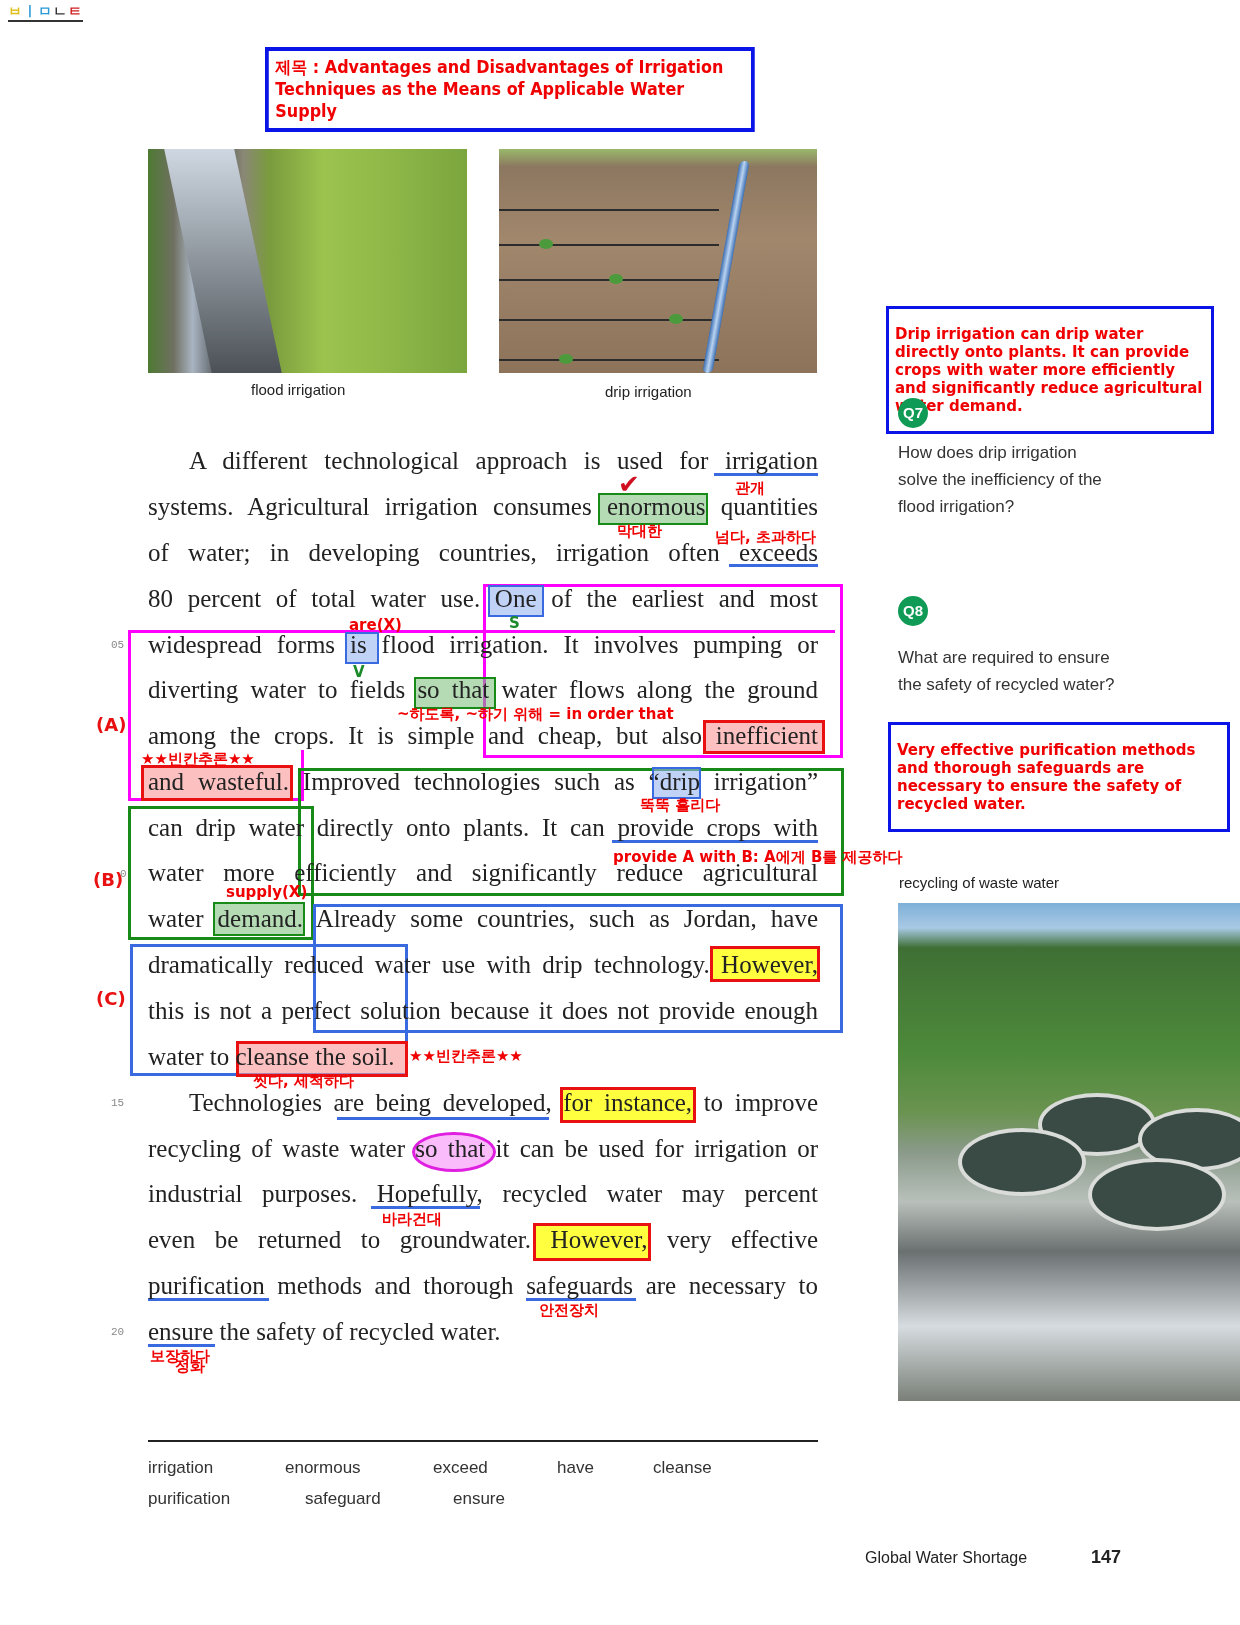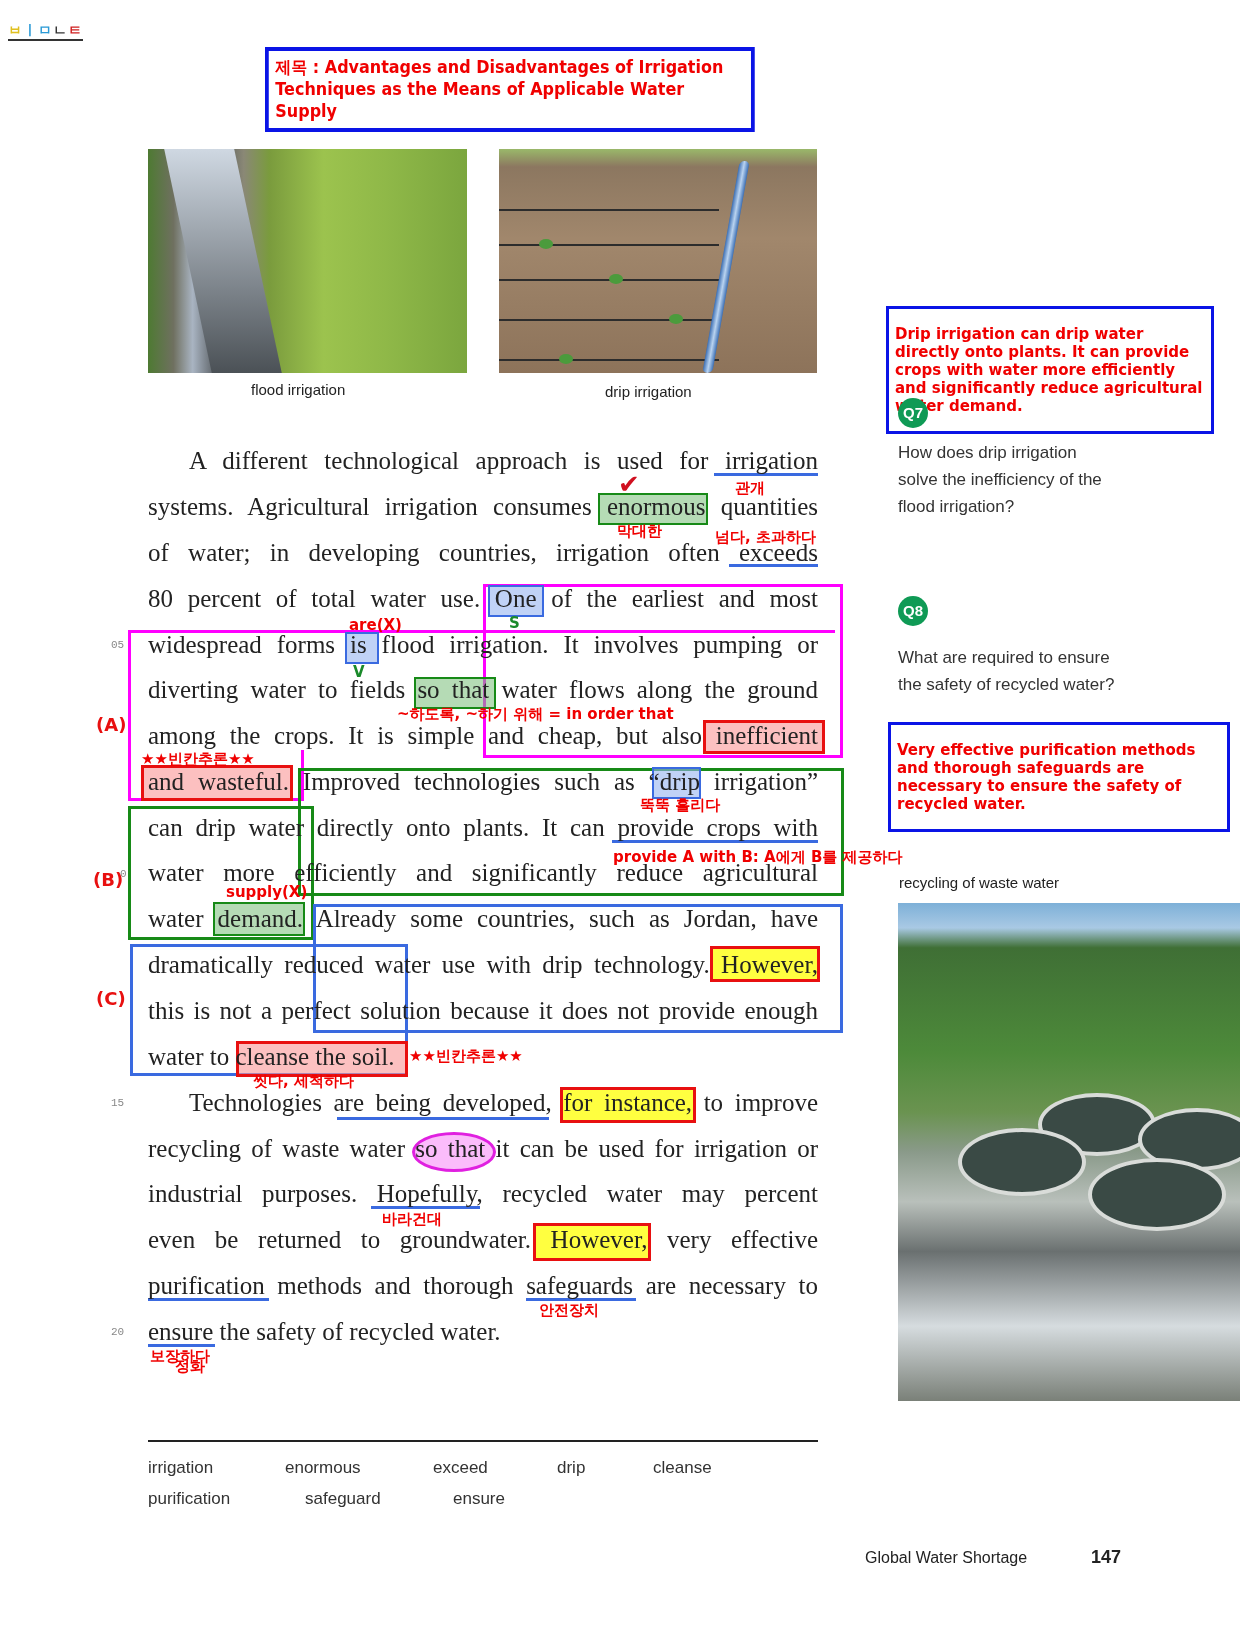--- a/index.html
+++ b/index.html
@@ -1,18 +1,18 @@
 <!DOCTYPE html>
 <html><head>
 <meta charset="utf-8">
 <style>
   html, body { margin:0; padding:0; background:#fff; }
   body { width:1240px; height:1625px; position:relative; overflow:hidden; font-family:"Liberation Sans", sans-serif; color:#222; }
   .abs { position:absolute; }
-  .logo { left:8px; top:23px; font-family:Liberation Mono, monospace; font-weight:bold; font-size:14px; letter-spacing:1px; border-bottom:2px solid #333; line-height:16px; }
+  .logo { left:8px; top:4px; font-family:Liberation Mono, monospace; font-weight:bold; font-size:14px; letter-spacing:1px; border-bottom:2px solid #333; line-height:16px; }
   .logo .c1 { color:#e0c020; } .logo .c2 { color:#2a9ad6; } .logo .c3 { color:#333; } .logo .c4 { color:#d02020; }
   .title-box { left:265px; top:47px; width:500px; border:4px solid #0a14e6; padding:5px 6px 6px 7px; color:#f00000; font-family:"DejaVu Sans", sans-serif; font-weight:bold; font-size:17px; line-height:22px; transform:scaleX(0.94); transform-origin:left top; }
   .photo { overflow:hidden; }
   .photo-flood { left:148px; top:149px; width:319px; height:224px; background:linear-gradient(90deg,#4e7a32 0%,#6f7060 8%,#a9b4c2 14%,#52575a 22%,#8a8876 30%,#7a9b3d 38%,#9cc34e 55%,#8fb848 75%,#7ba63e 100%); }
   .photo-flood .ditch { left:40px; top:0; width:70px; height:224px; background:linear-gradient(180deg,#cfd8e2,#4b5156); transform:skewX(12deg); }
   .photo-drip { left:499px; top:149px; width:318px; height:224px; background:linear-gradient(180deg,#9ab86a 0%,#8c7760 8%,#a1876c 40%,#8d735a 100%); }
   .photo-drip .pipe { left:222px; top:12px; width:10px; height:212px; background:linear-gradient(90deg,#3c6fb4,#b9d3f0,#3c6fb4); transform:skewX(-10deg); border-radius:5px; }
   .photo-drip .line { left:0; width:220px; height:2px; background:#2c2c2c; }
   .photo-drip .plant { width:14px; height:10px; background:#4b9b3c; border-radius:50%; }
   .photo-caption { font-size:15px; color:#222;text-align:center; }
@@ -167,20 +167,20 @@
   <div class="tank" style="left:140px; top:190px; width:110px; height:55px;"></div>
   <div class="tank" style="left:240px; top:205px; width:110px; height:55px;"></div>
   <div class="tank" style="left:60px; top:225px; width:120px; height:60px;"></div>
   <div class="tank" style="left:190px; top:255px; width:130px; height:65px;"></div>
 </div>
 
 <div class="abs vocab-rule"></div>
 <div class="abs vocab-word" style="left:148px; top:1458px;">irrigation</div>
 <div class="abs vocab-word" style="left:285px; top:1458px;">enormous</div>
 <div class="abs vocab-word" style="left:433px; top:1458px;">exceed</div>
-<div class="abs vocab-word" style="left:557px; top:1458px;">drip</div>
+<div class="abs vocab-word" style="left:557px; top:1458px;">have</div>
 <div class="abs vocab-word" style="left:653px; top:1458px;">cleanse</div>
 <div class="abs vocab-word" style="left:148px; top:1489px;">purification</div>
 <div class="abs vocab-word" style="left:305px; top:1489px;">safeguard</div>
 <div class="abs vocab-word" style="left:453px; top:1489px;">ensure</div>
 
 <div class="abs footer-title">Global Water Shortage</div>
 <div class="abs footer-page">147</div>
 
 </body></html>

